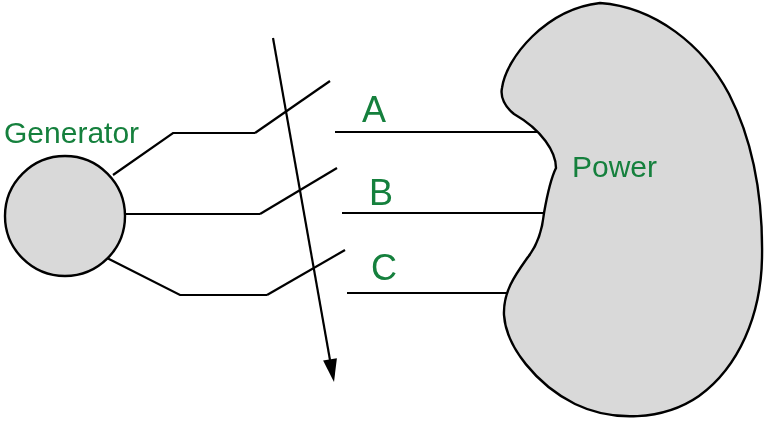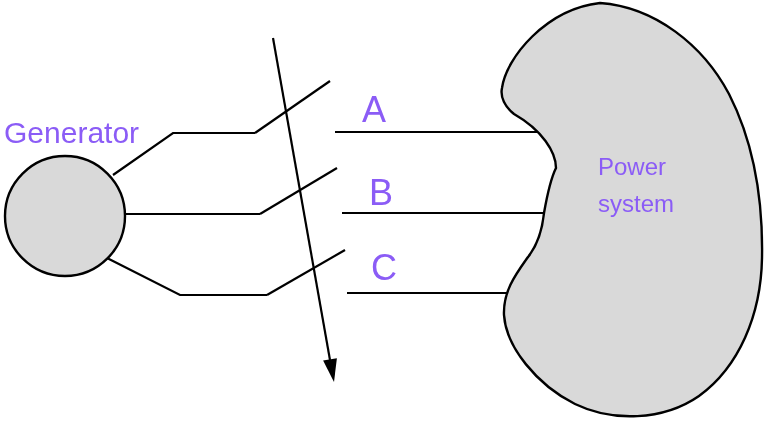--- a/index.html
+++ b/index.html
@@ -1,29 +1,29 @@
 <!DOCTYPE html>
 <html><head>
 <meta charset="utf-8">
 <style>
   html,body{margin:0;padding:0;background:#ffffff;}
   .stage{
     position:relative;
     width:768px;height:428px;
     background:#ffffff;
     font-family:"Liberation Sans", sans-serif;
-    color:#8b5cf6;
+    color:#15803d;
     overflow:hidden;
   }
   .stage svg{position:absolute;left:0;top:0;}
   .wire{fill:none;stroke-width:2.2;stroke-linecap:butt;}
   .shape{stroke-width:2.4;}
   .label{position:absolute;white-space:nowrap;}
   .label-generator{left:4px;top:118px;font-size:30px;line-height:30px;}
-  .label-power{left:598px;top:148px;font-size:24px;line-height:37px;}
+  .label-power{left:572px;top:148px;font-size:30px;line-height:37px;}
   .label-phase{font-size:36px;line-height:36px;}
   .label-phase-a{left:362px;top:92px;}
   .label-phase-b{left:369px;top:175px;}
   .label-phase-c{left:371px;top:250px;}
   .label-time{left:305px;top:388px;font-size:37px;line-height:37px;}
   .label-time .var{font-family:"Liberation Serif", serif;font-style:italic;margin-right:6px;}
   .label-time .eq{font-family:"Liberation Sans", sans-serif;letter-spacing:2px;}
 </style>
 </head>
 <body>
@@ -64,21 +64,20 @@
              C505 107, 500 97, 502 88
              C506 58, 546 9, 600 3 Z" fill="#d9d9d9"></path>
 
     <circle class="shape" cx="65" cy="216" r="60" stroke="#000000" fill="#d9d9d9"></circle>
   </svg>
 
   <div class="label label-generator">Generator</div>
 
   <div class="label label-power">
     <div>Power</div>
-    <div>system</div>
   </div>
 
   <div class="label label-phase label-phase-a">A</div>
   <div class="label label-phase label-phase-b">B</div>
   <div class="label label-phase label-phase-c">C</div>
 
 
 </div>
 
 </body></html>

